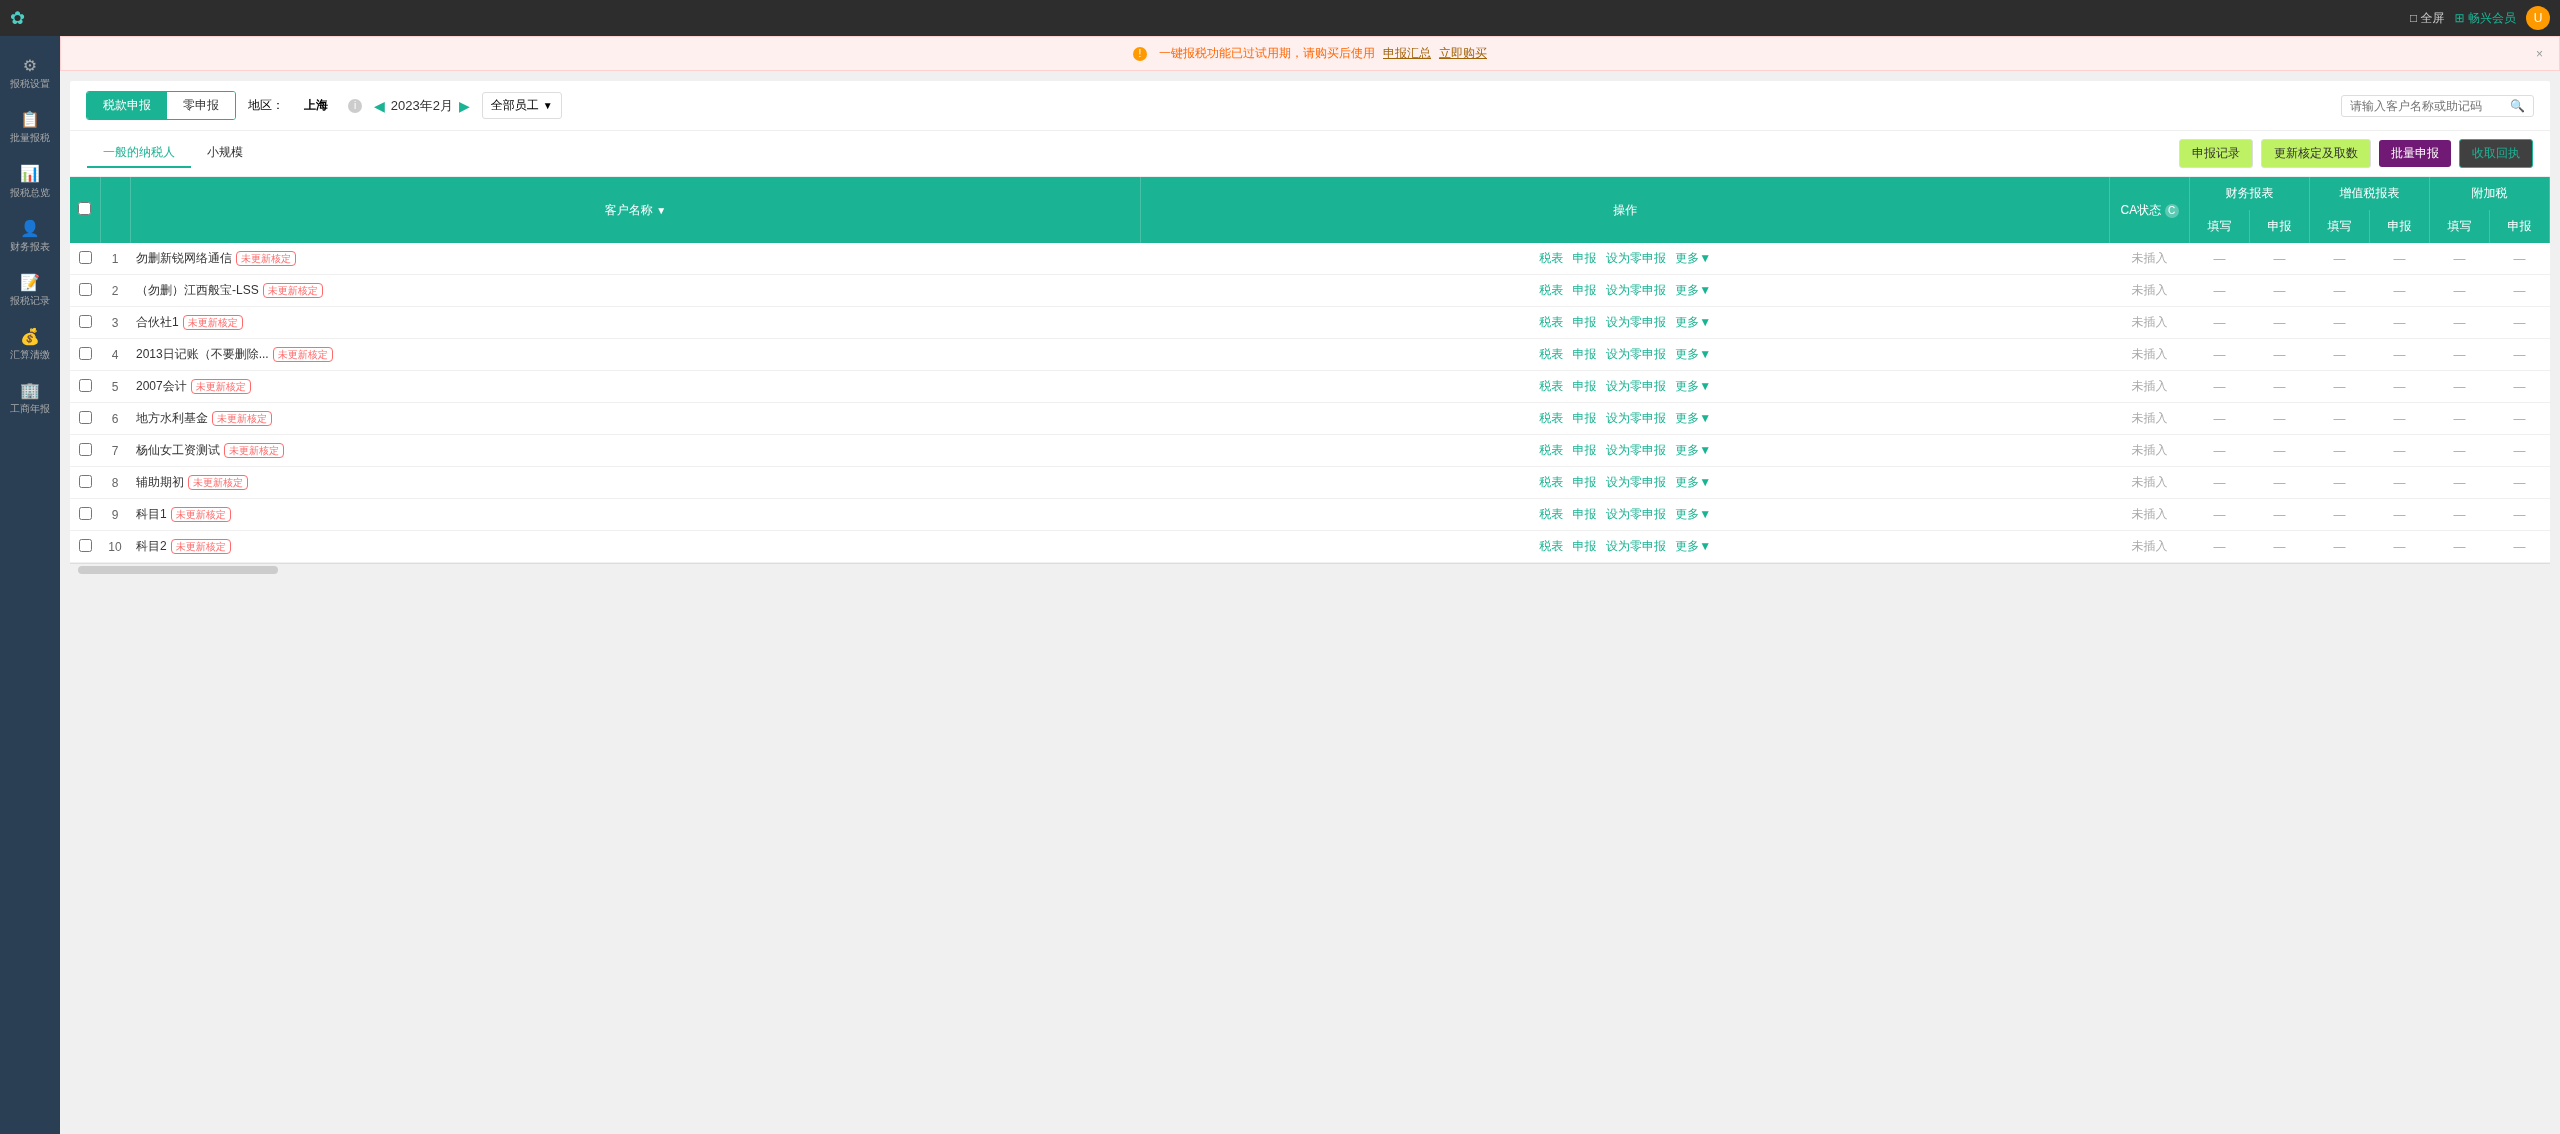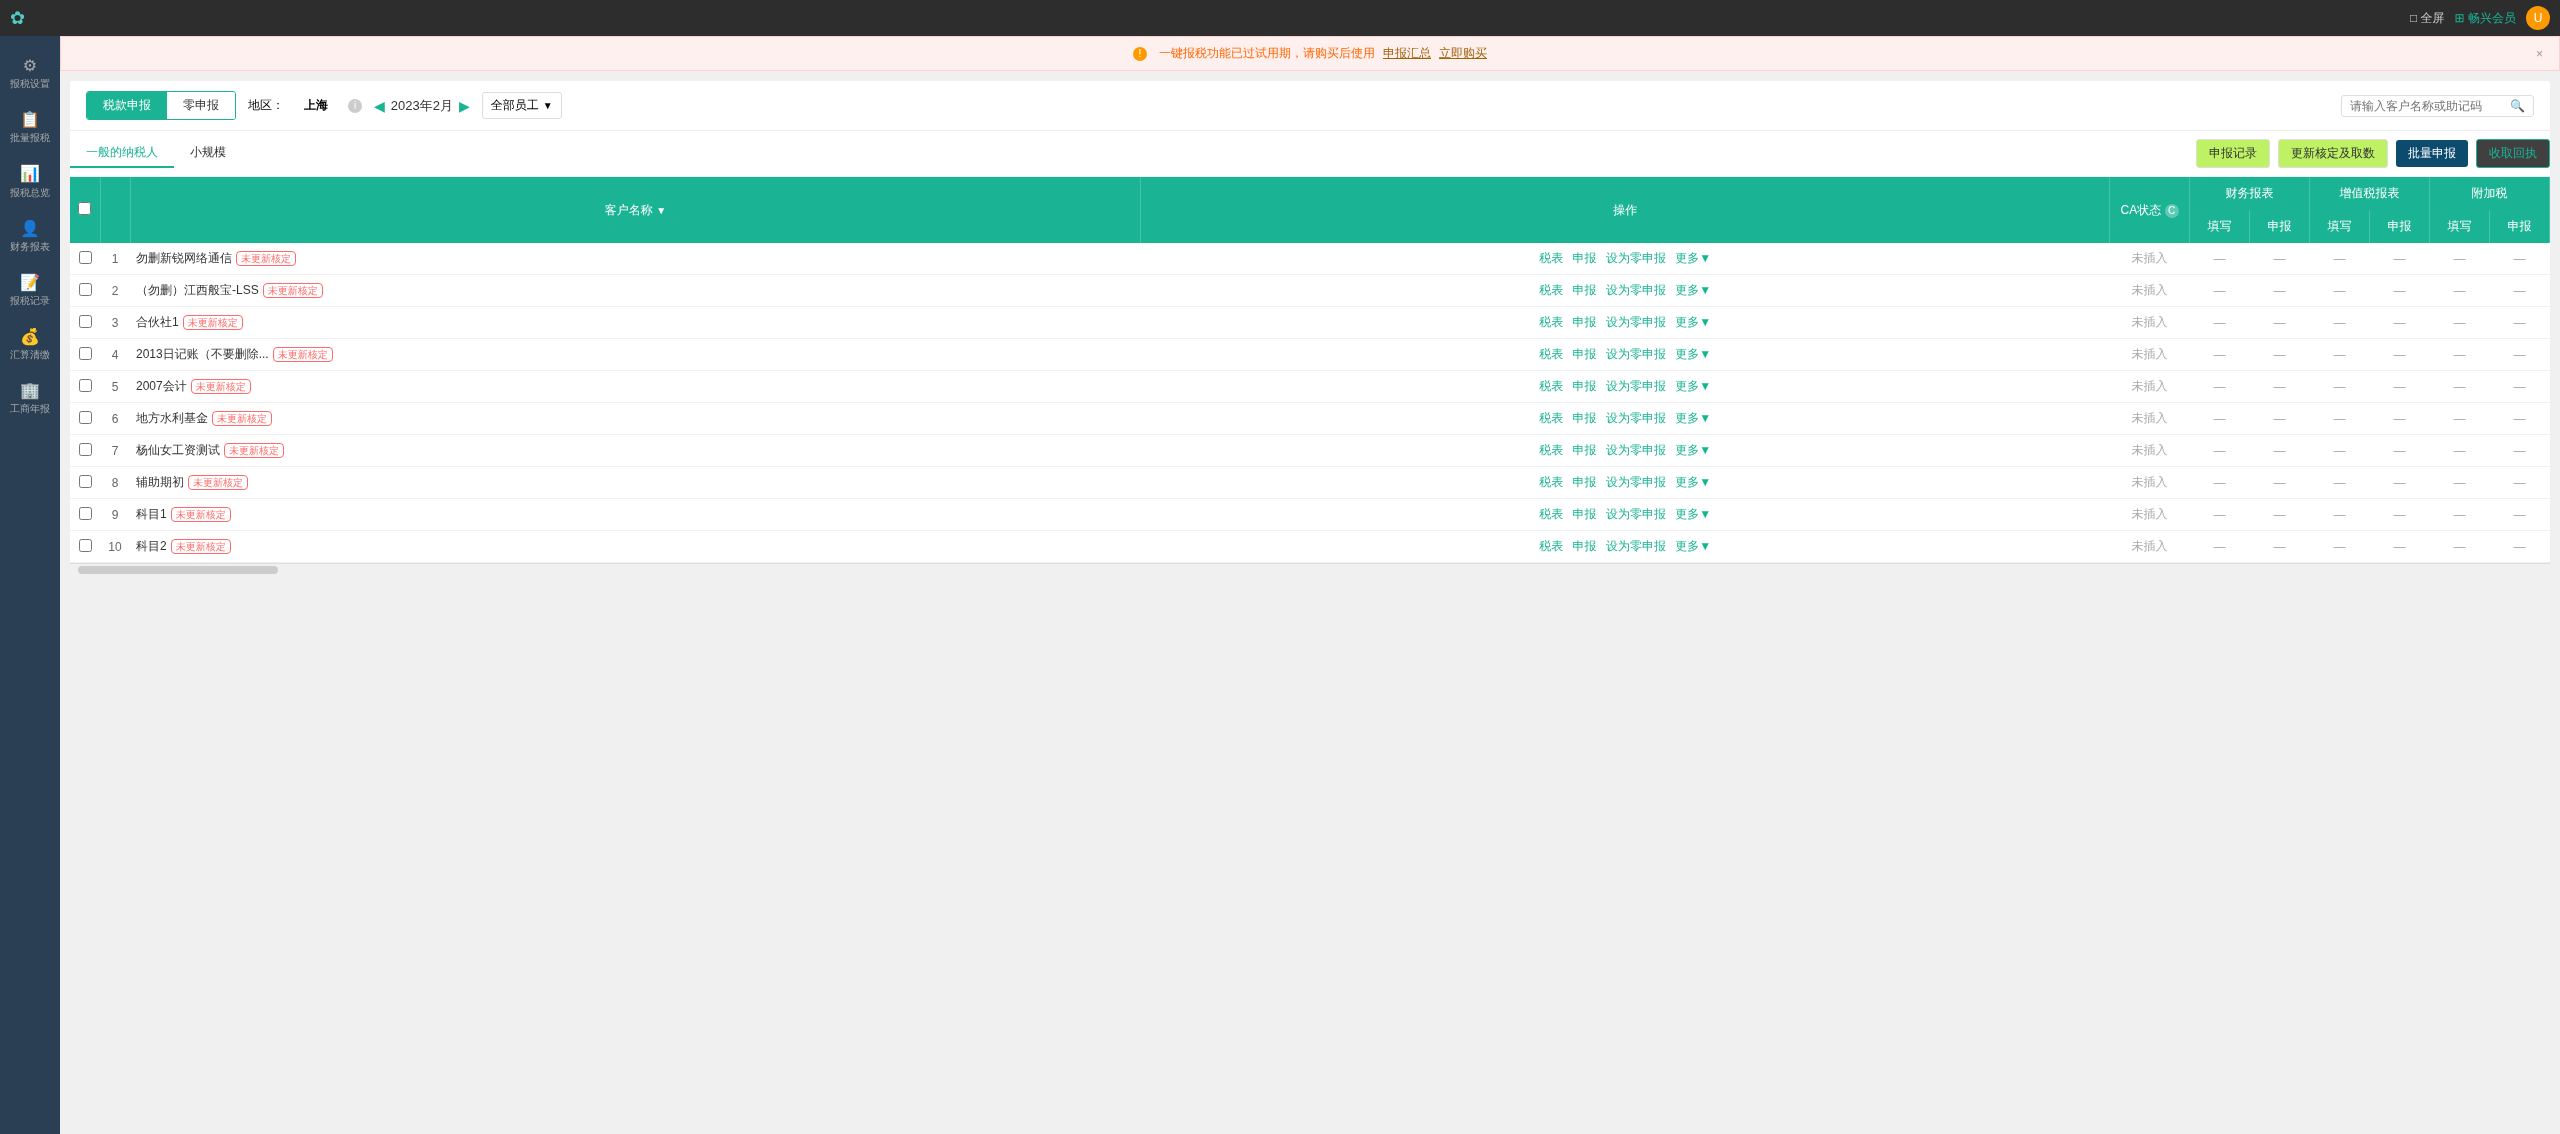--- a/index.html
+++ b/index.html
@@ -47,32 +47,32 @@
 
     
     .employee-select { border: 1px solid #ddd; padding: 4px 8px; border-radius: 3px; font-size: 12px; cursor: pointer; display: flex; align-items: center; gap: 4px; }
 
     
     .search-box { display: flex; align-items: center; border: 1px solid #ddd; border-radius: 3px; padding: 3px 8px; margin-left: auto; }
     .search-box input { border: none; outline: none; font-size: 12px; width: 160px; color: #999; }
     .search-icon { color: #999; cursor: pointer; }
 
     
-    .action-row { padding: 8px 0; display: flex; align-items: center; gap: 8px; border-bottom: 1px solid #eee; }
+    .action-row { padding: 8px 17px; display: flex; align-items: center; gap: 8px; border-bottom: 1px solid #eee; }
 
     
     .taxpayer-tabs { display: flex; gap: 0; }
     .taxpayer-tab { padding: 5px 16px; cursor: pointer; font-size: 12px; color: #333; border-bottom: 2px solid transparent; }
     .taxpayer-tab.active { color: #1ab394; border-bottom: 2px solid #1ab394; }
 
     .spacer { flex: 1; }
 
     .btn { padding: 5px 12px; border-radius: 3px; font-size: 12px; cursor: pointer; border: none; }
     .btn-default { background: #bef264; border: 1px solid #ddd; color: #333; }
-    .btn-primary { background: #0c4a6e; color: #fff; }
+    .btn-primary { background: #701a75; color: #fff; }
     .btn-info { background: #404040; border: 1px solid #1ab394; color: #1ab394; }
 
     
     .table-container { overflow: auto; }
     table { width: 100%; border-collapse: collapse; font-size: 12px; }
     thead { background: #1ab394; color: #fff; }
     thead th { padding: 8px 6px; text-align: center; font-weight: normal; border-right: 1px solid rgba(255,255,255,0.2); white-space: nowrap; }
     tbody tr { border-bottom: 1px solid #f0f0f0; }
     tbody td { padding: 7px 6px; text-align: center; color: #333; white-space: nowrap; }
     tbody td.left { text-align: left; }

